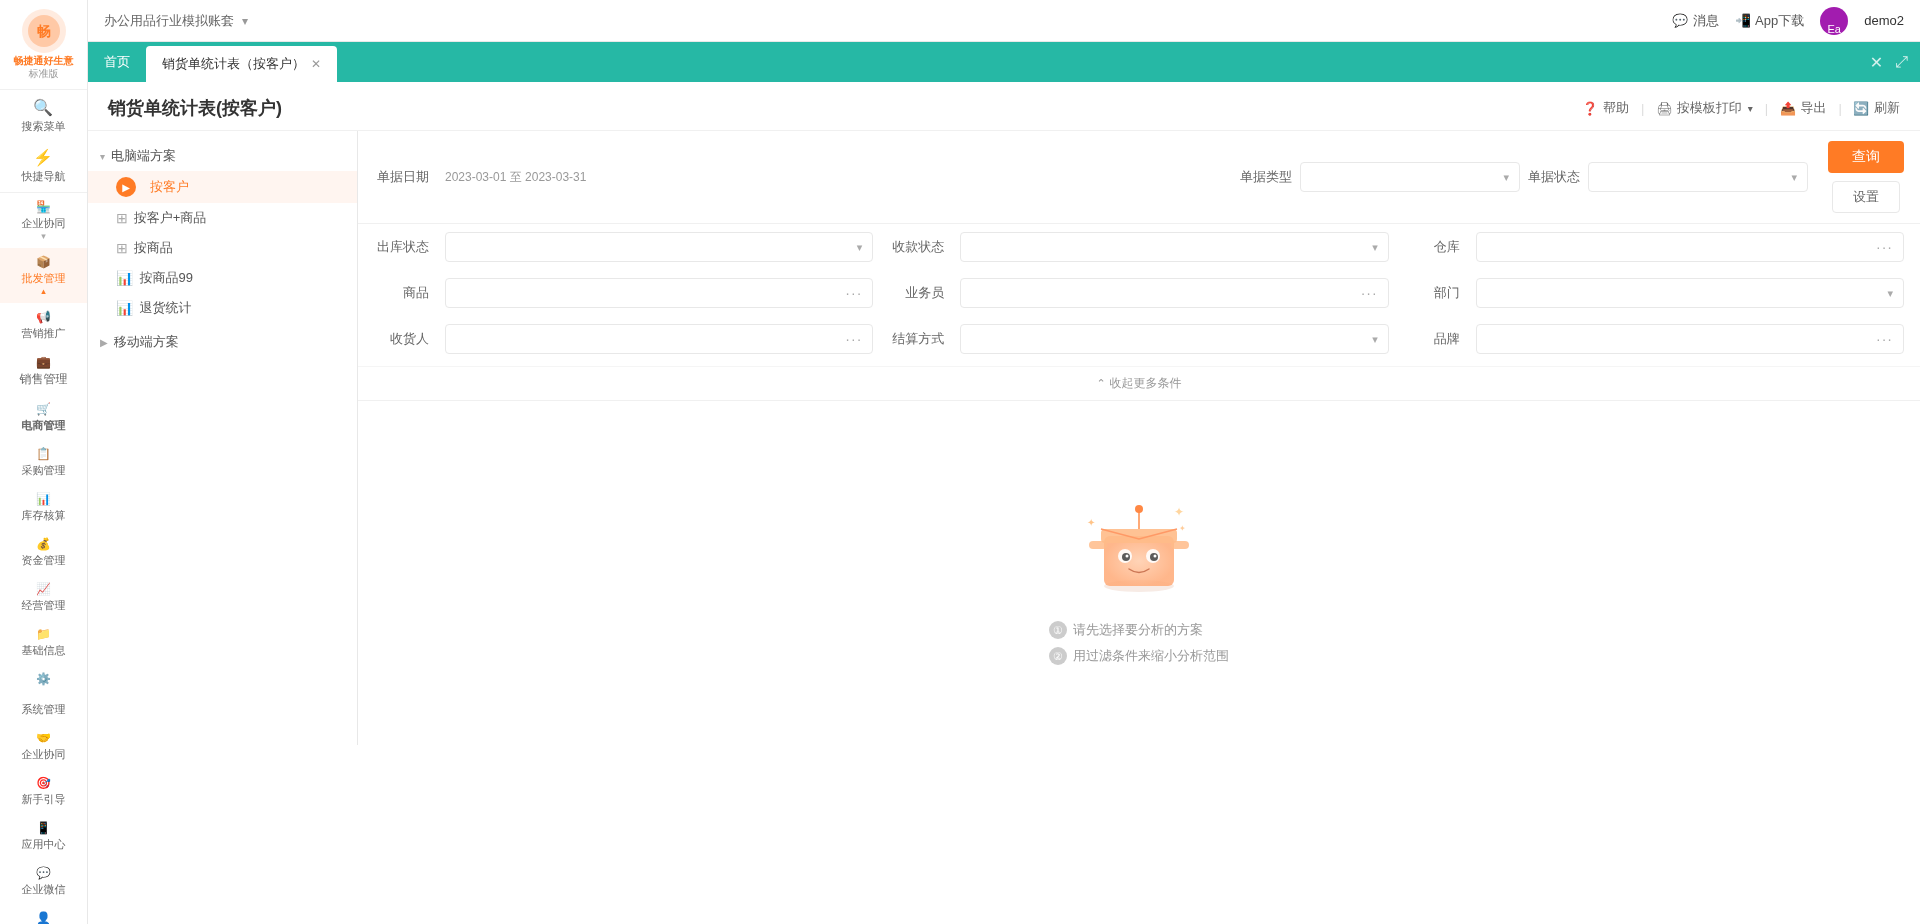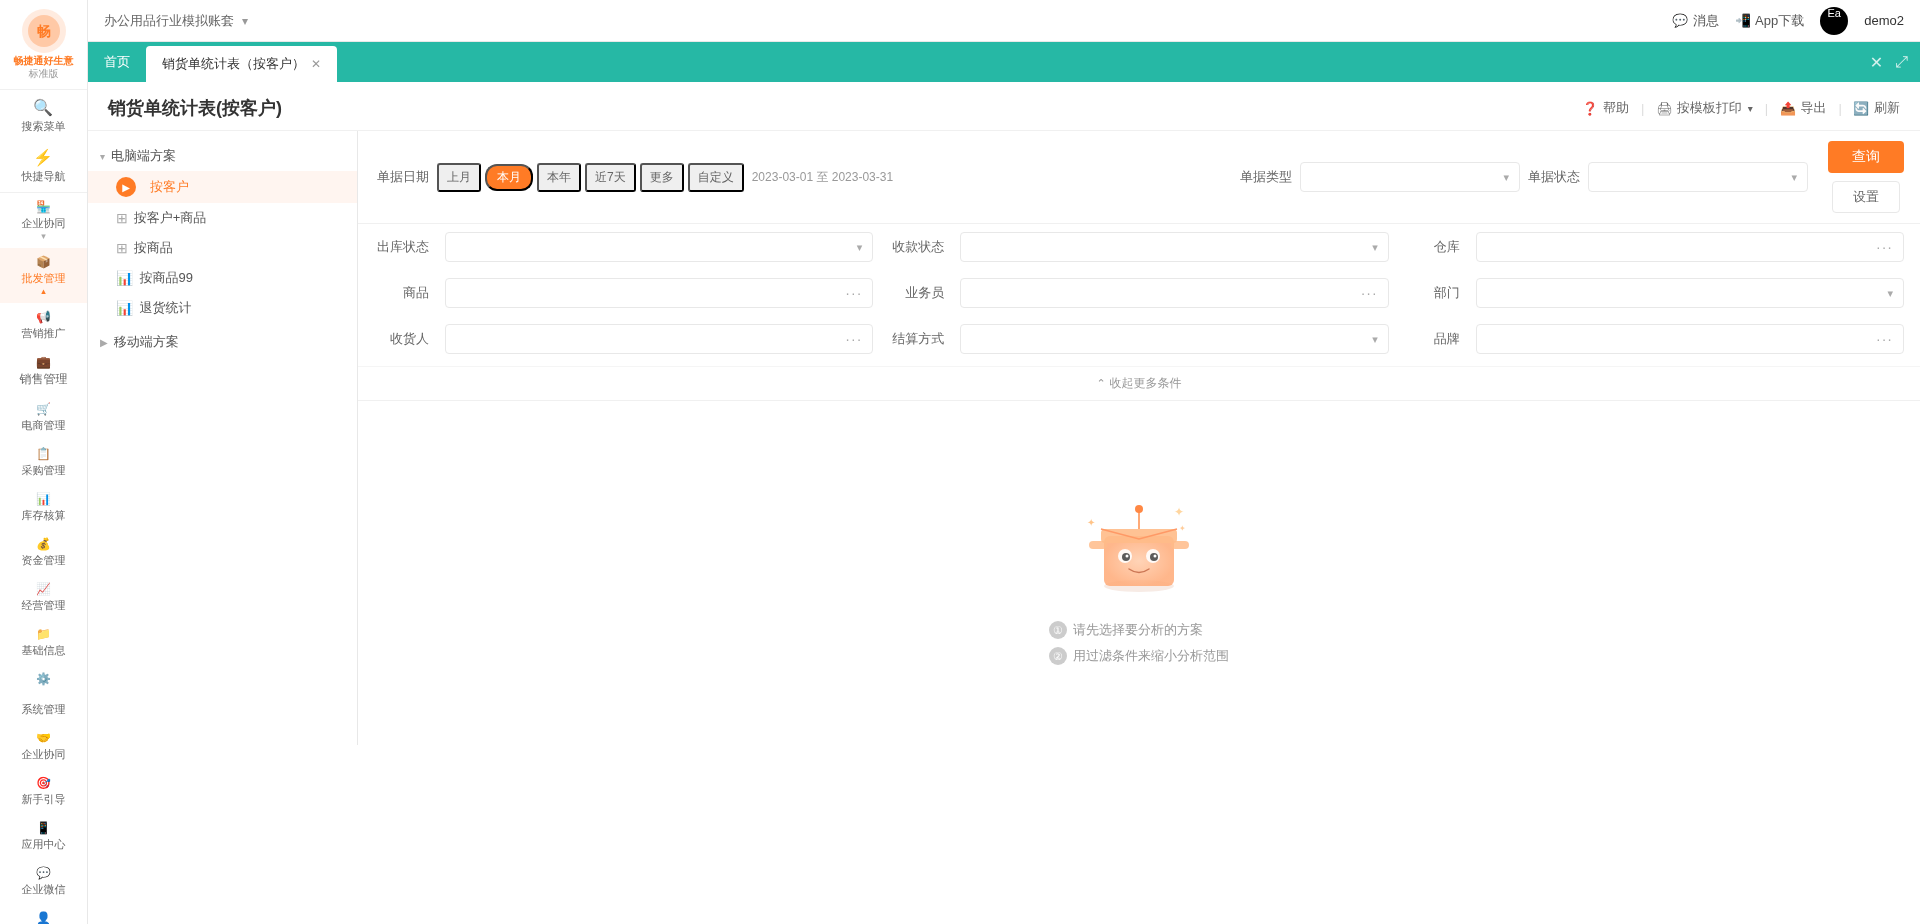--- a/index.html
+++ b/index.html
@@ -18,21 +18,21 @@
     
     .main { flex: 1; display: flex; flex-direction: column; overflow: hidden; }
 
     
     .header { height: 42px; background: #fff; display: flex; align-items: center; padding: 0 16px; border-bottom: 1px solid #e8e8e8; justify-content: space-between; }
     .header-left { display: flex; align-items: center; gap: 8px; }
     .header-breadcrumb { font-size: 13px; color: #666; }
     .header-dropdown { font-size: 12px; color: #999; cursor: pointer; }
     .header-right { display: flex; align-items: center; gap: 16px; }
     .header-btn { display: flex; align-items: center; gap: 4px; font-size: 13px; color: #555; cursor: pointer; }
-    .header-avatar { width: 28px; height: 28px; border-radius: 50%; background: #000000; display: flex; align-items: flex-start; justify-content: center; color: #fff; font-size: 11px; overflow: hidden; }
+    .header-avatar { width: 28px; height: 28px; border-radius: 50%; background: #a21caf; display: flex; align-items: flex-end; justify-content: center; color: #fff; font-size: 11px; overflow: hidden; }
     .header-username { font-size: 13px; color: #333; cursor: pointer; }
 
     
     .tabbar { height: 40px; background: #26b8a5; display: flex; align-items: center; padding: 0 0; }
     .tab { height: 24px; padding: 0 16px; display: flex; align-items: center; cursor: pointer; font-size: 13px; color: rgba(255,255,255,0.85); position: relative; }
     .tab.home { background: transparent; color: #fff; }
     .tab.active { background: #fff; color: #333; border-radius: 4px 4px 0 0; margin-top: 4px; height: 36px; }
     .tab .tab-close { margin-left: 6px; font-size: 12px; color: #999; cursor: pointer; }
     .tabbar-actions { margin-left: auto; display: flex; align-items: center; gap: 4px; padding-right: 8px; }
     .tabbar-action-btn { color: rgba(255,255,255,0.8); cursor: pointer; font-size: 16px; padding: 4px; }
@@ -139,21 +139,21 @@
   <div class="sidebar-item" style="padding:7px 0;">
     <span>📢</span>
     <span style="font-size:11px;margin-top:2px;">营销推广</span>
   </div>
   <div class="sidebar-item" style="padding:7px 0;">
     <span>💼</span>
     <span style="font-size:12px;margin-top:2px;">销售管理</span>
   </div>
   <div class="sidebar-item" style="padding:7px 0;">
     <span>🛒</span>
-    <span style="font-size:11px;margin-top:2px;">电商管理</span>
+    <span style="font-size:11px;margin-top:2px;font-weight:bold;">电商管理</span>
   </div>
   <div class="sidebar-item" style="padding:7px 0;">
     <span>📋</span>
     <span style="font-size:11px;margin-top:2px;">采购管理</span>
   </div>
   <div class="sidebar-item" style="padding:7px 0;">
     <span>📊</span>
     <span style="font-size:11px;margin-top:2px;">库存核算</span>
   </div>
   <div class="sidebar-item" style="padding:7px 0;">
@@ -299,28 +299,20 @@
             <span>移动端方案</span>
           </div>
         </div>
 
         <div class="content-right">
 
           <div class="filter-rows-wrapper">
 
             <div class="date-filter-row">
               <span class="date-filter-label">单据日期</span>
-              <div class="date-btns">
-                <button class="date-btn">上月</button>
-                <button class="date-btn active">本月</button>
-                <button class="date-btn">本年</button>
-                <button class="date-btn">近7天</button>
-                <button class="date-btn">更多</button>
-                <button class="date-btn">自定义</button>
-              </div>
               <span class="date-range" style="font-size:12px;color:#999;margin-left:8px;">2023-03-01 至 2023-03-31</span>
 
               <div style="display:flex;align-items:center;gap:8px;margin-left:auto;">
                 <span style="font-size:13px;color:#666;white-space:nowrap;">单据类型</span>
                 <div class="select-box" style="min-width:220px;">
                   <span></span>
                   <span class="chevron-icon">▾</span>
                 </div>
                 <span style="font-size:13px;color:#666;white-space:nowrap;">单据状态</span>
                 <div class="select-box" style="min-width:220px;">

